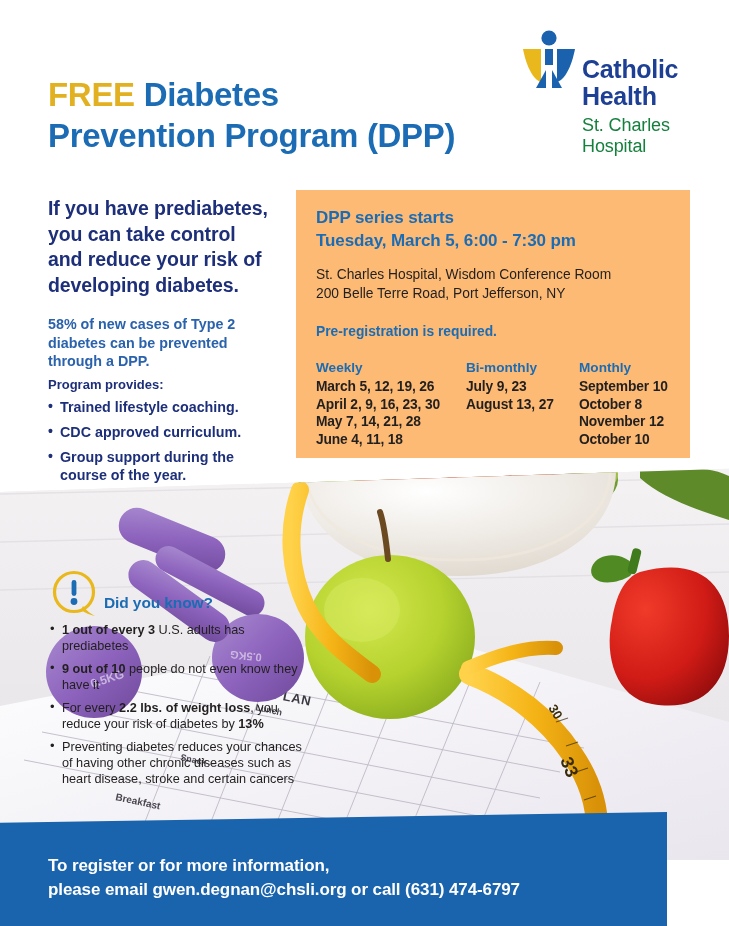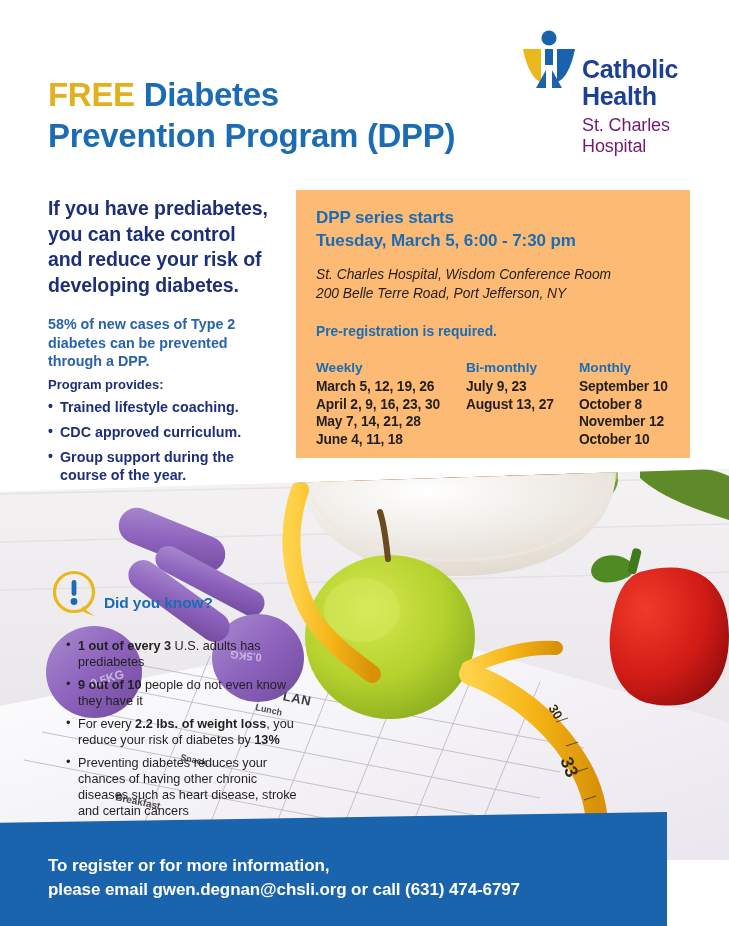--- a/index.html
+++ b/index.html
@@ -60,21 +60,21 @@
     font-size: 25px;
     font-weight: bold;
     line-height: 27px;
     color: #1d3f94;
     letter-spacing: -0.3px;
   }
   .logo-sub {
     margin-top: 5px;
     font-size: 18px;
     line-height: 21px;
-    color: #701a75;
+    color: #15803d;
     letter-spacing: -0.1px;
   }
 
   
   .lead-block {
     position: absolute;
     left: 48px;
     top: 196px;
     width: 232px;
   }
@@ -138,21 +138,20 @@
     font-weight: bold;
     line-height: 22.5px;
     color: #1b6cb4;
     letter-spacing: -0.1px;
   }
   .info-addr {
     margin-top: 14px;
     font-size: 13.8px;
     line-height: 18.5px;
     color: #221f1f;
-    font-style: italic;
   }
   .info-prereg {
     margin-top: 20px;
     font-size: 13.8px;
     font-weight: bold;
     line-height: 18px;
     color: #1b6cb4;
   }
   .sched-grid {
     margin-top: 18px;
@@ -216,21 +215,21 @@
   .dyk-title {
     position: absolute;
     left: 56px;
     top: 24px;
     font-size: 15.5px;
     font-weight: bold;
     color: #1b6cb4;
     letter-spacing: -0.1px;
   }
   .dyk-list {
-    margin: 16px;
+    margin: 0;
     padding: 0;
     list-style: none;
   }
   .dyk-list li {
     position: relative;
     padding-left: 14px;
     margin-bottom: 7px;
     font-size: 12.7px;
     line-height: 16px;
     color: #221f1f;

